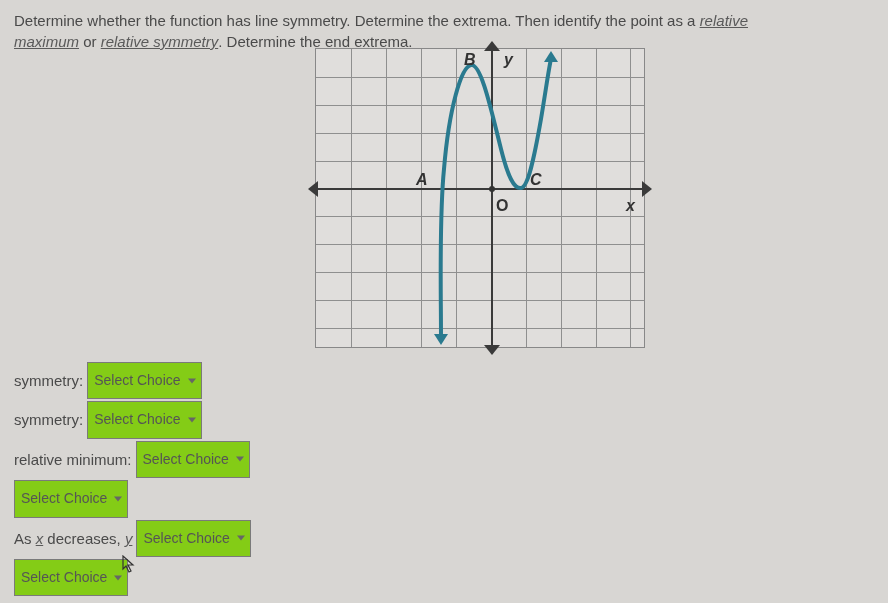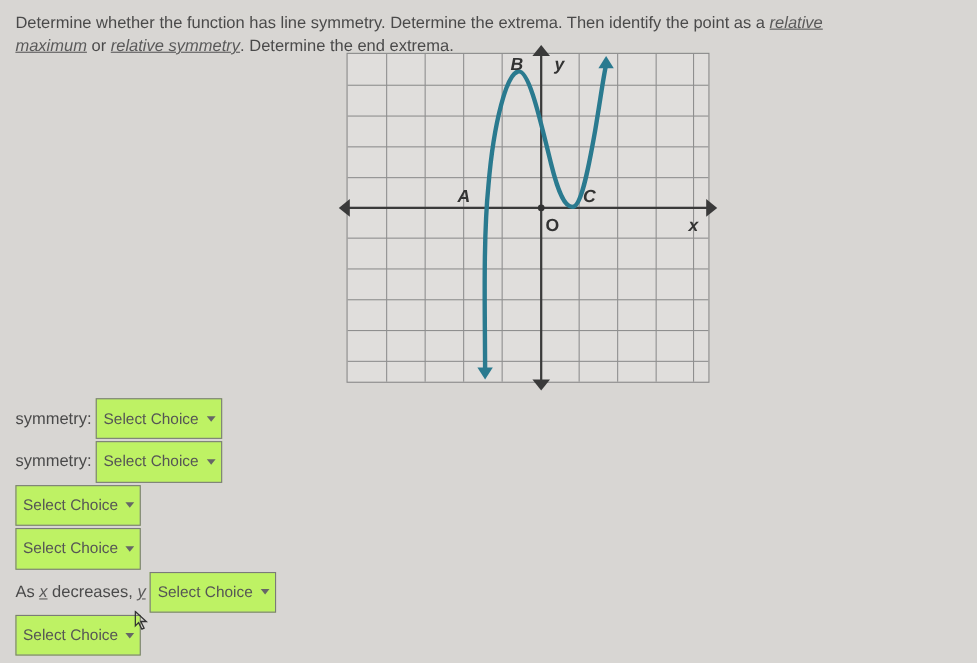--- a/index.html
+++ b/index.html
@@ -63,21 +63,21 @@
     .answers {
       position: absolute;
       left: 14px;
       top: 362px;
       font-size: 15px;
       line-height: 2.1;
     }
     .row { display: flex; align-items: center; gap: 4px; margin-bottom: 2px; }
     .select-box {
       border: 1px solid #7a7a7a;
-      background: #bef264;
+      background: #84cc16;
       padding: 3px 20px 3px 6px;
       font-size: 14px;
       color: #555;
       position: relative;
       display: inline-flex;
       align-items: center;
     }
     .select-box::after {
       content: '';
       position: absolute;
@@ -161,20 +161,21 @@
         <span>Select Choice</span>
       </span>
   </div>
   <div class="row">
     <span>symmetry:</span>
     <span class="select-box">
         <span>Select Choice</span>
       </span>
   </div>
   <div class="row">
+    <span>relative minimum:</span>
     <span class="select-box">
         <span>Select Choice</span>
       </span>
   </div>
   <div class="row">
     <span class="select-box">
         <span>Select Choice</span>
       </span>
   </div>
   <div class="row">

